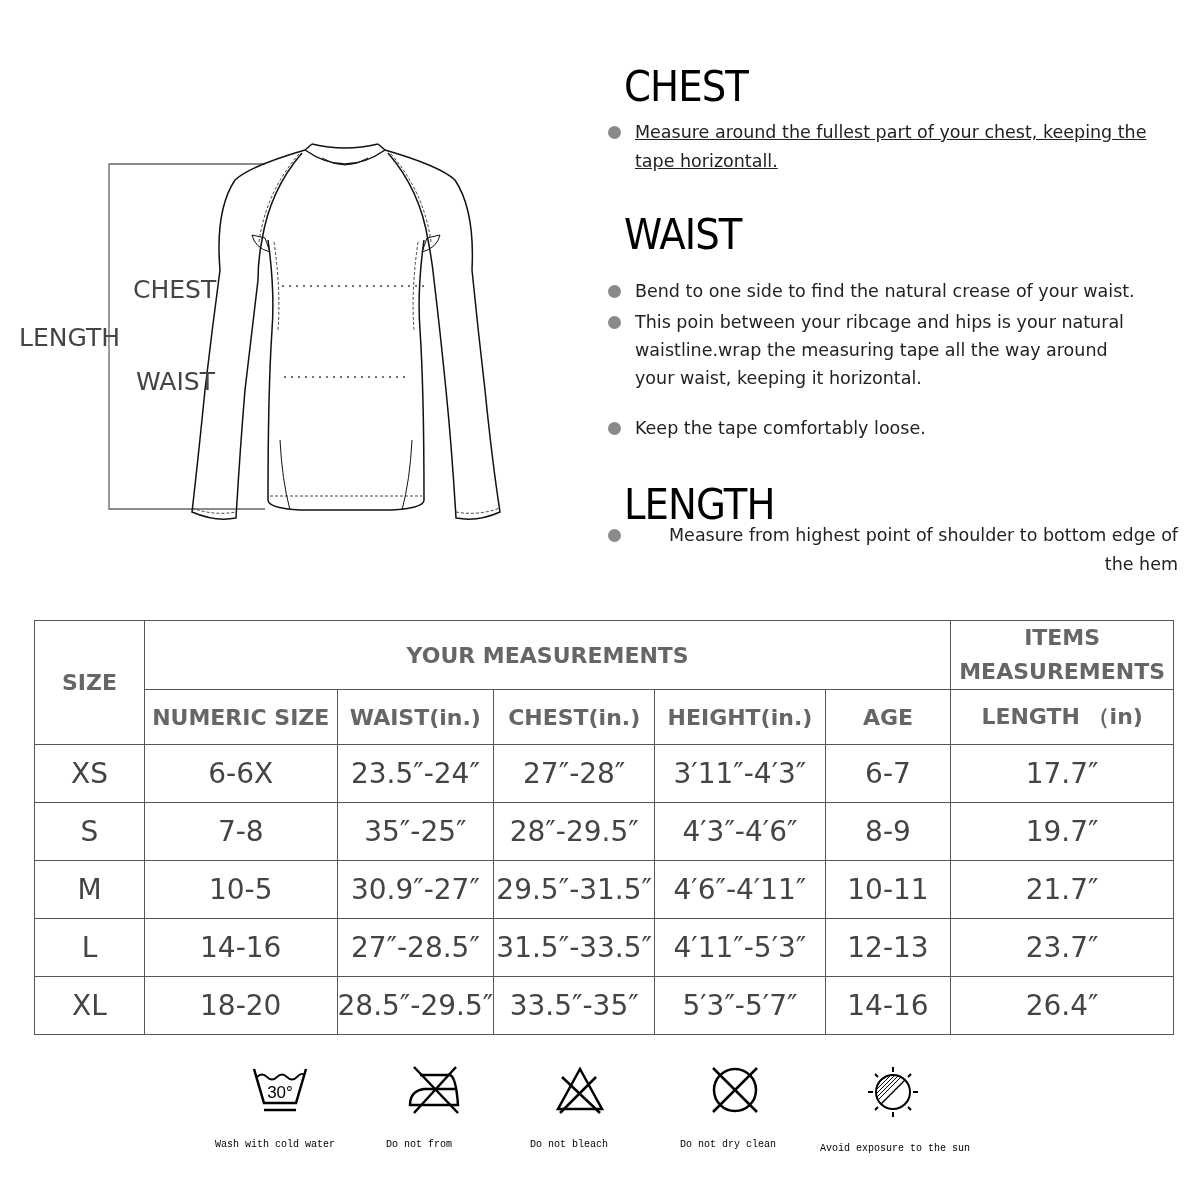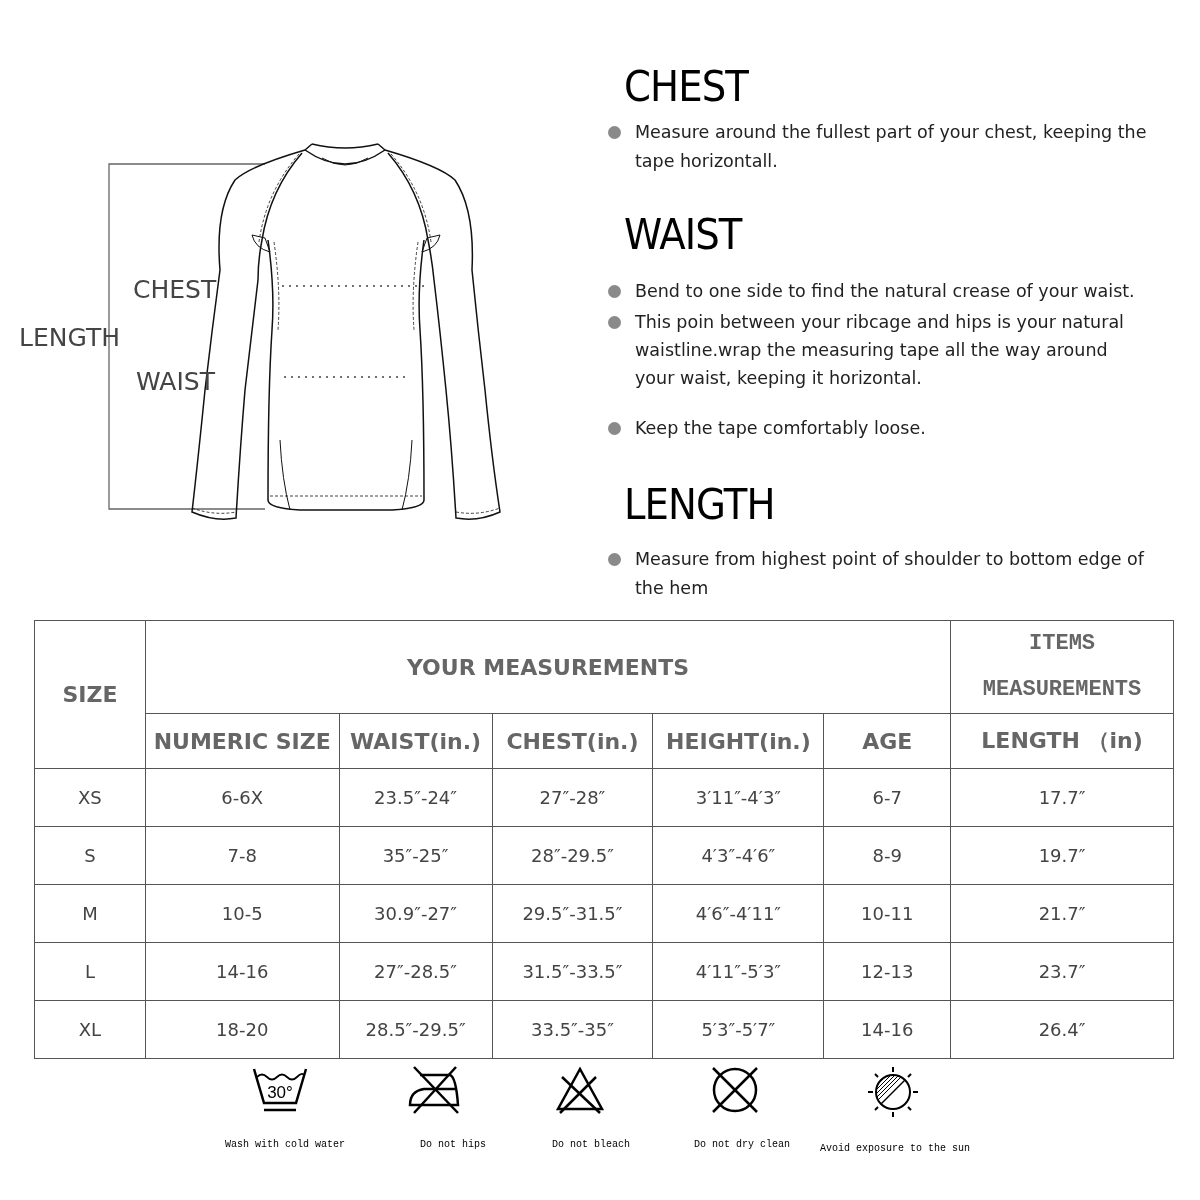--- a/index.html
+++ b/index.html
@@ -16,27 +16,27 @@
   
   .section-title { position:absolute; left:624px; font-family:"DejaVu Sans", sans-serif; font-size:42px; color:#000; letter-spacing:-1px; transform:scaleX(0.92); transform-origin:left; }
   .bullet { position:absolute; left:608px; width:570px; font-family:"DejaVu Sans", sans-serif; font-size:17.5px; line-height:29px; color:#222; padding-left:27px; box-sizing:border-box; }
   .bullet .dot { position:absolute; left:0; top:8px; width:13px; height:13px; border-radius:50%; background:#8a8a8a; }
   .bullet .txt { display:block; }
 
   
   table.size-table { position:absolute; left:34px; top:620px; width:1140px; border-collapse:collapse; font-family:"DejaVu Sans", sans-serif; }
   table.size-table td, table.size-table th { border:1.5px solid #555; text-align:center; color:#555; padding:0; }
   table.size-table th { font-weight:bold; font-size:22px; color:#666; }
-  table.size-table td { font-size:18px; color:#444; font-weight:normal; }
+  table.size-table td { font-size:28px; color:#444; font-weight:normal; }
   .h1 { height:68px; }
   .h2 { height:55px; }
   .row td { height:57px; }
 
   
-  .care { position:absolute; top:1065px; text-align:right; font-family:"Liberation Mono", monospace; font-size:10px; color:#000; }
+  .care { position:absolute; top:1065px; text-align:left; font-family:"Liberation Mono", monospace; font-size:10px; color:#000; }
   .care svg { display:block; margin:0 auto; }
   .care .lbl { display:block; margin-top:24px; white-space:nowrap; }
 </style>
 </head>
 <body>
 
 <div class="diagram">
   <svg width="580" height="400" viewBox="0 0 580 400">
     <g fill="none" stroke="#111" stroke-width="1.5">
 
@@ -76,61 +76,61 @@
       <line x1="284" y1="247" x2="410" y2="247" stroke="#444" stroke-dasharray="2,5" stroke-width="1.5"></line>
     </g>
   </svg>
   <span class="dlabel chest" style="top:145px;">CHEST</span>
   <span class="dlabel waist" style="top:237px;">WAIST</span>
   <span class="dlabel length" style="top:193px;">LENGTH</span>
 </div>
 
 <div>
   <div class="section-title" style="top:62px;">CHEST</div>
-  <div class="bullet" style="top:118px;">
+  <div class="bullet" style="top:118px;text-decoration:underline;">
     <span class="dot"></span>
     <span class="txt">Measure around the fullest part of your chest, keeping the tape horizontall.</span>
   </div>
 
   <div class="section-title" style="top:210px;">WAIST</div>
   <div class="bullet" style="top:277px;">
     <span class="dot"></span>
     <span class="txt">Bend to one side to find the natural crease of your waist.</span>
   </div>
   <div class="bullet" style="top:308px; width:540px; line-height:28px;">
     <span class="dot"></span>
     <span class="txt">This poin between your ribcage and hips is your natural waistline.wrap the measuring tape all the way around your waist, keeping it horizontal.</span>
   </div>
   <div class="bullet" style="top:414px;">
     <span class="dot"></span>
     <span class="txt">Keep the tape comfortably loose.</span>
   </div>
 
   <div class="section-title" style="top:480px;">LENGTH</div>
-  <div class="bullet" style="top:545px;">
+  <div class="bullet" style="top:521px;text-align:right;">
     <span class="dot"></span>
     <span class="txt">Measure from highest point of shoulder to bottom edge of the hem</span>
   </div>
 </div>
 
 <table class="size-table">
   <colgroup>
     <col style="width:111px">
       <col style="width:194px">
       <col style="width:153px">
       <col style="width:161px">
       <col style="width:171px">
       <col style="width:127px">
       <col style="width:223px">
   </colgroup>
   <tbody>
       <tr class="h1">
     <th rowspan="2">SIZE</th>
     <th colspan="5">YOUR MEASUREMENTS</th>
-    <th style="line-height:46px;font-family:Liberation Mono, monospace;">ITEMS MEASUREMENTS</th>
+    <th style="line-height:34px;">ITEMS MEASUREMENTS</th>
   </tr>
   <tr class="h2">
     <th>NUMERIC SIZE</th>
     <th>WAIST(in.)</th>
     <th>CHEST(in.)</th>
     <th>HEIGHT(in.)</th>
     <th>AGE</th>
     <th>LENGTH （in)</th>
   </tr>
   <tr class="row">
@@ -194,21 +194,21 @@
 </div>
 
 <div class="care" style="left:386px; width:100px;">
   <svg width="60" height="50" viewBox="0 0 60 50">
     <g fill="none" stroke="#000" stroke-width="2.5">
       <path d="M14,10 L44,10 Q50,12 52,40 L4,40 Q4,26 18,24 L50,24"></path>
       <line x1="8" y1="2" x2="52" y2="48"></line>
       <line x1="50" y1="2" x2="8" y2="48"></line>
     </g>
   </svg>
-  <span class="lbl">Do not hips</span>
+  <span class="lbl">Do not from</span>
 </div>
 
 <div class="care" style="left:530px; width:100px;">
   <svg width="60" height="50" viewBox="0 0 60 50">
     <g fill="none" stroke="#000" stroke-width="2.5">
       <path d="M30,4 L52,44 L8,44 Z"></path>
       <line x1="12" y1="12" x2="50" y2="48"></line>
       <line x1="46" y1="12" x2="10" y2="48"></line>
     </g>
   </svg>

